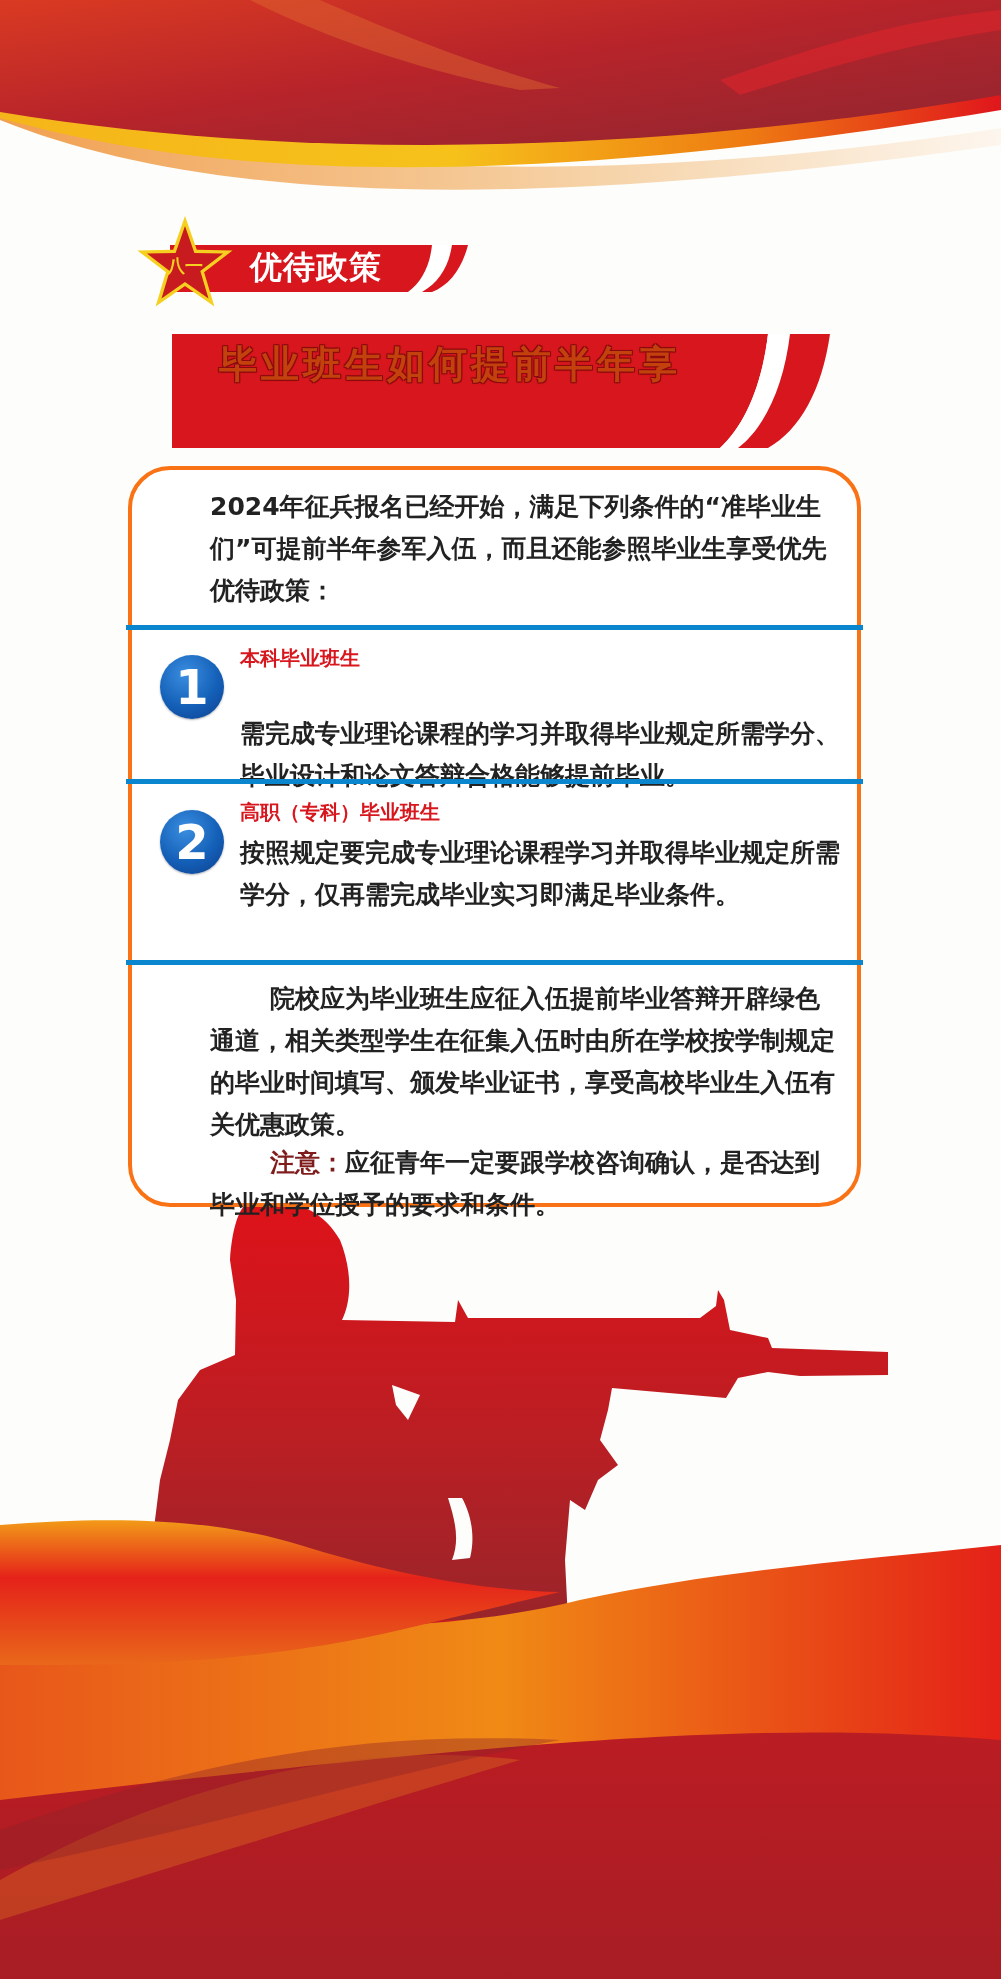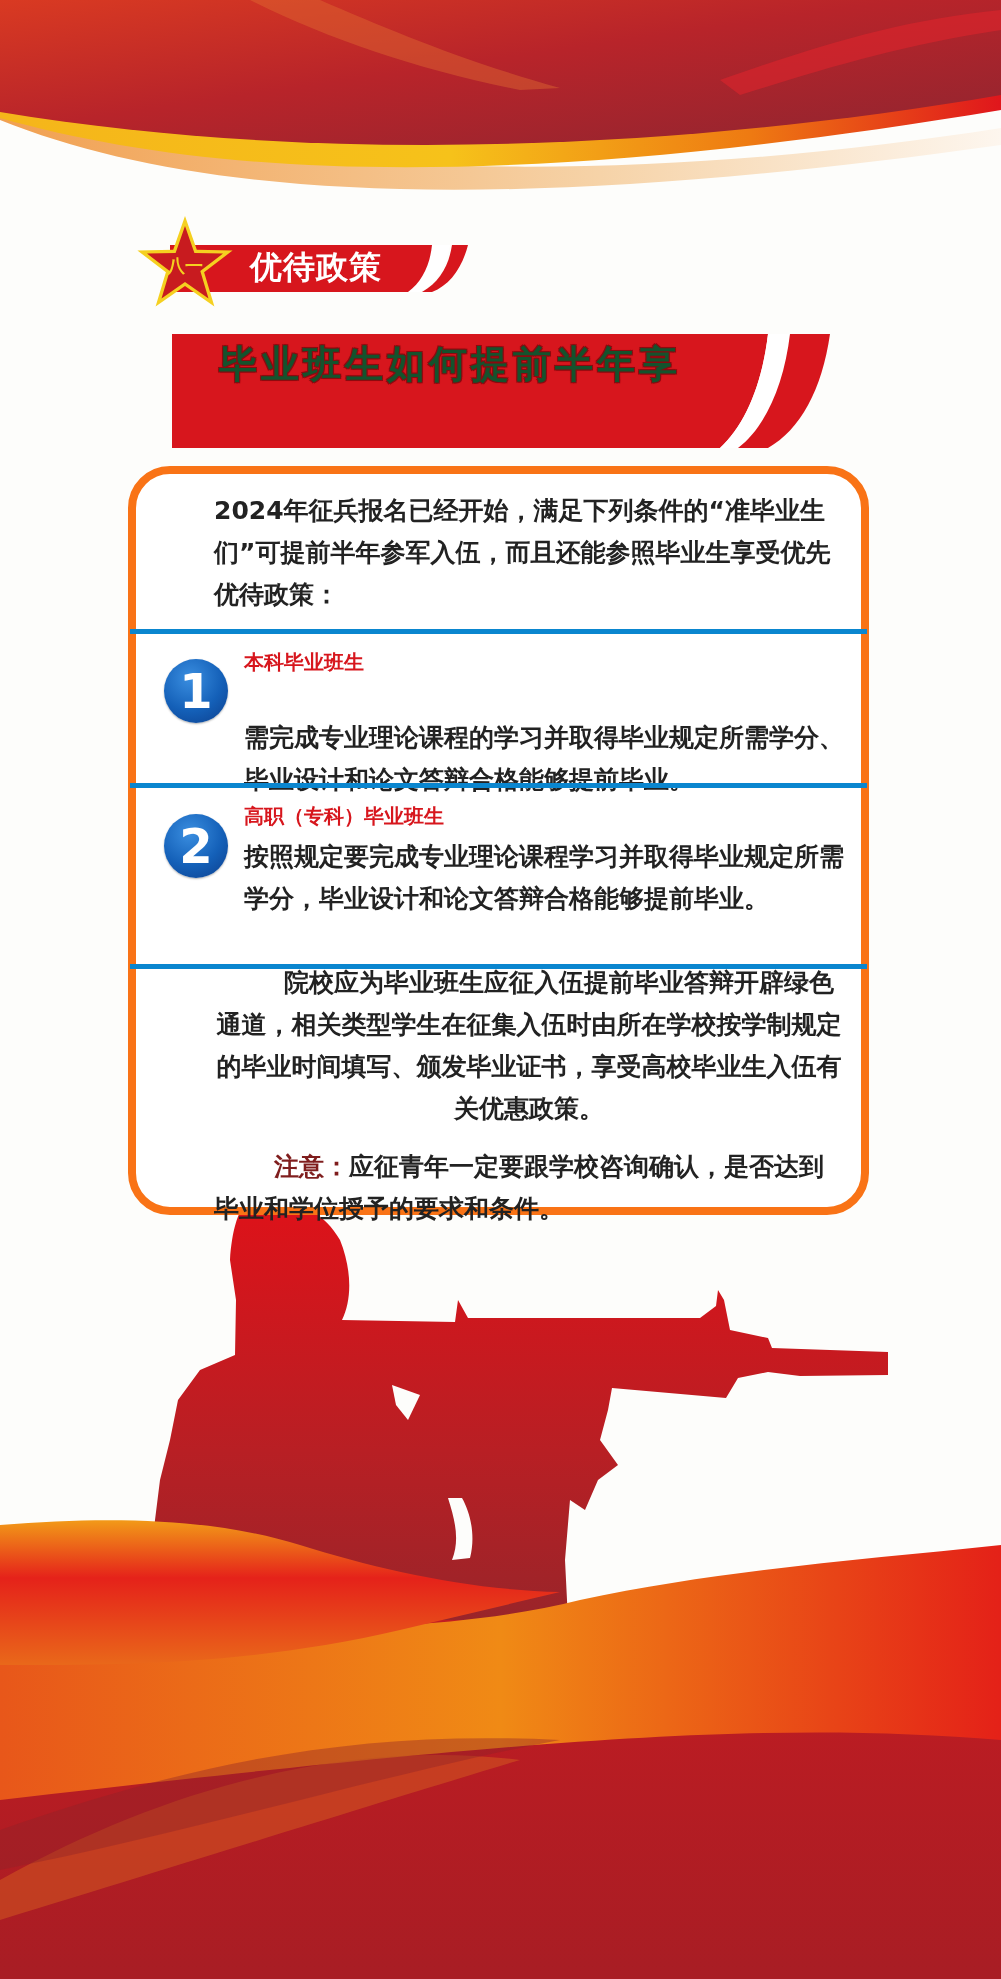--- a/index.html
+++ b/index.html
@@ -13,29 +13,29 @@
 
   
   .tag-text {
     position: absolute; left: 250px; top: 246px;
     font-size: 32px; font-weight: bold; color: #ffffff; letter-spacing: 1px;
   }
 
   
   .banner-title {
     position: absolute; left: 170px; top: 338px; width: 560px;
-    text-align: center; color: #14532d; font-weight: bold;
+    text-align: center; color: #c2410c; font-weight: bold;
     font-size: 38px; line-height: 52px; letter-spacing: 4px;
     text-shadow: 0 0 2px #8a0b10, 1px 1px 0 #8a0b10, -1px -1px 0 #8a0b10, 1px -1px 0 #8a0b10, -1px 1px 0 #8a0b10;
   }
 
   
   .info-box {
     position: absolute; left: 128px; top: 466px; width: 725px; height: 733px;
-    border: 8px solid #f97316; border-radius: 42px; background: #ffffff;
+    border: 4px solid #f97316; border-radius: 42px; background: #ffffff;
     box-sizing: content-box;
   }
   .info-box .txt {
     color: #222222; font-weight: bold; font-size: 25px; line-height: 42px;
   }
   .intro { position: absolute; left: 78px; top: 16px; width: 630px; }
   .divider { position: absolute; left: -6px; width: 737px; height: 5px; background: #0a86cf; }
 
   .badge {
     position: absolute; width: 64px; height: 64px; border-radius: 50%;
@@ -128,25 +128,25 @@
   </div>
   <div class="sec-title" style="left:108px; top:168px;">本科毕业班生</div>
   <div class="sec-body txt" style="left:108px; top:208px;margin-top:35px;">需完成专业理论课程的学习并取得毕业规定所需学分、毕业设计和论文答辩合格能够提前毕业。</div>
 
   <div class="divider" style="top:309px;"></div>
 
   <div class="badge" style="left:28px; top:340px;">
     <span>2</span>
   </div>
   <div class="sec-title" style="left:108px; top:322px;">高职（专科）毕业班生</div>
-  <div class="sec-body txt" style="left:108px; top:362px;">按照规定要完成专业理论课程学习并取得毕业规定所需学分，毕业设计和论文答辩合格能够提前毕业。</div>
+  <div class="sec-body txt" style="left:108px; top:362px;">按照规定要完成专业理论课程学习并取得毕业规定所需学分，仅再需完成毕业实习即满足毕业条件。</div>
 
   <div class="divider" style="top:490px;"></div>
 
-  <div class="para txt" style="top:488px; text-indent:60px;text-align:center;">院校应为毕业班生应征入伍提前毕业答辩开辟绿色通道，相关类型学生在征集入伍时由所在学校按学制规定的毕业时间填写、颁发毕业证书，享受高校毕业生入伍有关优惠政策。</div>
+  <div class="para txt" style="top:508px; text-indent:60px;">院校应为毕业班生应征入伍提前毕业答辩开辟绿色通道，相关类型学生在征集入伍时由所在学校按学制规定的毕业时间填写、颁发毕业证书，享受高校毕业生入伍有关优惠政策。</div>
   <div class="para txt" style="top:672px; text-indent:60px;">
     <span class="note-label">注意：</span><span>应征青年一定要跟学校咨询确认，是否达到毕业和学位授予的要求和条件。</span>
   </div>
 </div>
 
 <svg class="layer" width="1001" height="1979" viewBox="0 0 1001 1979">
   <defs>
     <linearGradient id="botBase" x1="0" y1="0" x2="0" y2="1">
       <stop offset="0" stop-color="#c21c22"></stop>
       <stop offset="1" stop-color="#a81d24"></stop>

